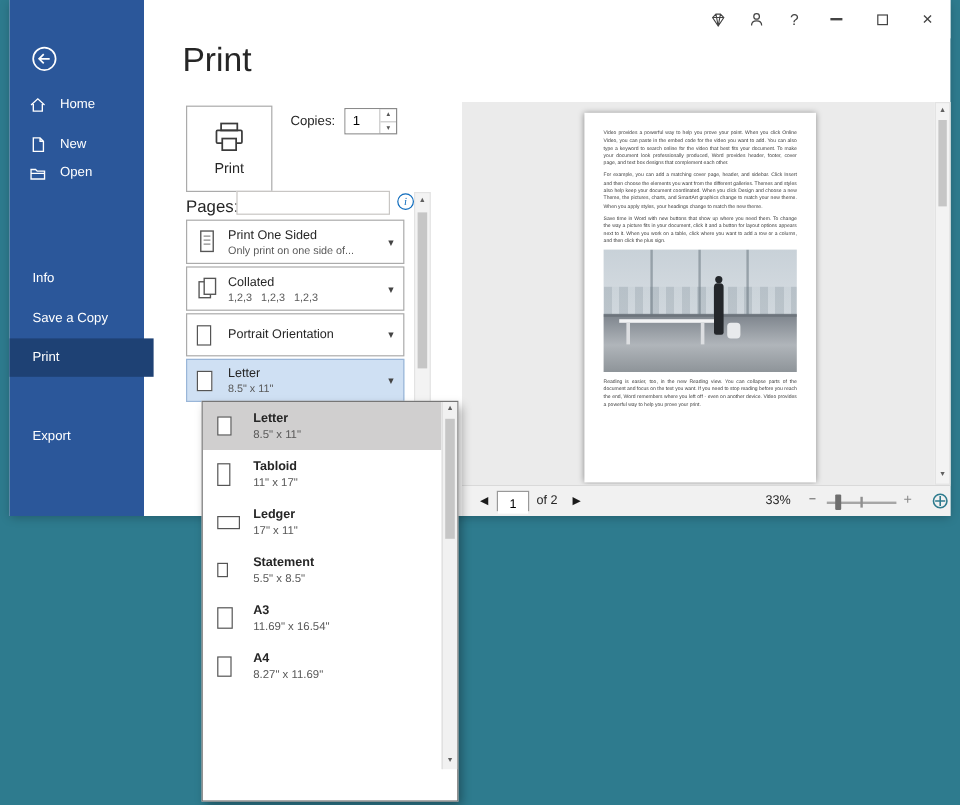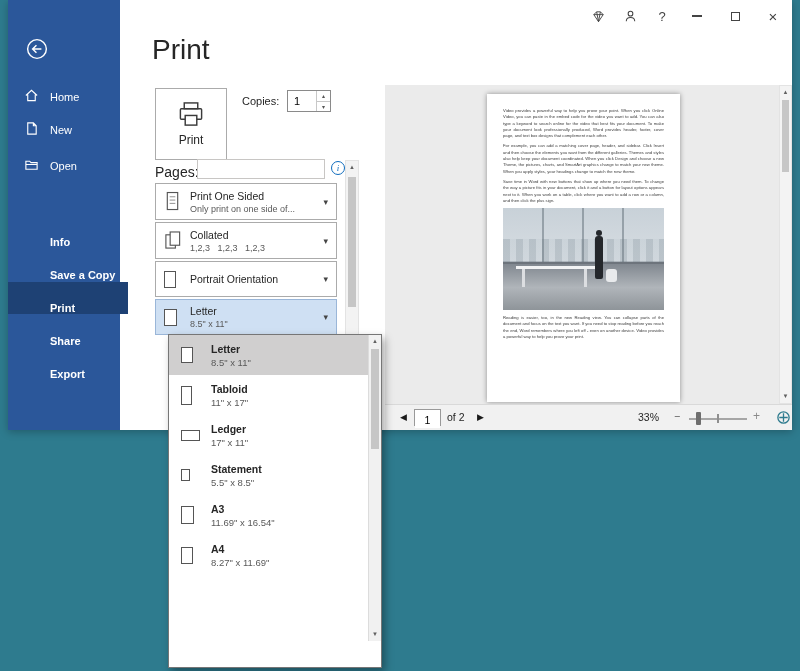--- a/index.html
+++ b/index.html
@@ -17,23 +17,23 @@
   .tb-btn { width:32px; height:32px; display:flex; align-items:center; justify-content:center; color:#444; }
   .tb-btn.win { width:38px; }
   .help-glyph { font-size:13px; color:#444; }
   .min-glyph { width:10px; height:1.5px; background:#444; }
   .max-glyph { width:9px; height:9px; border:1.2px solid #444; }
   .close-glyph { font-size:15px; color:#444; }
 
   
   .sidebar { left:8px; top:0; width:112px; height:430px; background:#2b579a; }
   .back-btn { position:absolute; left:18px; top:38px; width:22px; height:22px; }
-  .side-item { position:absolute; left:0; width:120px; height:32px; display:flex; align-items:flex-end; padding-left:16px; color:#fff; font-size:11px; cursor:default; }
+  .side-item { position:absolute; left:0; width:120px; height:32px; display:flex; align-items:center; padding-left:16px; color:#fff; font-size:11px; cursor:default; }
   .side-item .s-ic { width:18px; margin-right:8px; display:flex; align-items:center; }
-  .side-item.no-icon { padding-left:42px;font-weight:bold; }
+  .side-item.no-icon { padding-left:19px; }
   .side-item.selected { background:#1e4174; }
 
   
   .page-title { left:152px; top:34px; font-size:28px; font-weight:400; color:#262626; }
   .print-big-btn { left:155px; top:88px; width:72px; height:72px; border:1px solid #ababab; background:#fff; display:flex; flex-direction:column; align-items:center; justify-content:center; }
   .print-big-btn span { font-size:12px; color:#262626; margin-top:5px; }
   .copies-label { left:242px; top:95px; font-size:11px; color:#262626; }
   .spinner { left:287px; top:90px; width:44px; height:22px; border:1px solid #8a8a8a; background:#fff; display:flex; }
   .spinner input { width:28px; border:none; outline:none; font-size:11px; padding-left:6px; font-family:inherit; }
   .spin-col { width:14px; border-left:1px solid #c8c8c8; display:flex; flex-direction:column; }
@@ -153,39 +153,36 @@
       <span>Home</span>
     </div>
     <div class="side-item" style="top:104px">
       <span class="s-ic">
         <svg width="15" height="15" viewBox="0 0 16 16">
             <path d="M4 2 h6 l3 3 v9 H4 Z M10 2 v3 h3" fill="none" stroke="#fff" stroke-width="1.2"></path>
           </svg>
       </span>
       <span>New</span>
     </div>
-    <div class="side-item" style="top:140px">
+    <div class="side-item" style="top:128px">
       <span class="s-ic">
         <svg width="15" height="15" viewBox="0 0 16 16">
             <path d="M2 4.5 h4 l1.5 1.5 H14 v7 H2 Z M2 8 h12" fill="none" stroke="#fff" stroke-width="1.2"></path>
           </svg>
       </span>
       <span>Open</span>
     </div>
     <div class="side-item no-icon" style="top:216px">
       <span>Info</span>
     </div>
     <div class="side-item no-icon" style="top:249px">
       <span>Save a Copy</span>
     </div>
     <div class="side-item no-icon selected" style="top:282px">
       <span>Print</span>
-    </div>
-    <div class="side-item no-icon" style="top:315px">
-      <span>Share</span>
     </div>
     <div class="side-item no-icon" style="top:348px">
       <span>Export</span>
     </div>
   </div>
 
   <h1 class="abs page-title">Print</h1>
 
   <div class="abs print-big-btn">
     <svg width="30" height="27" viewBox="0 0 30 28">

